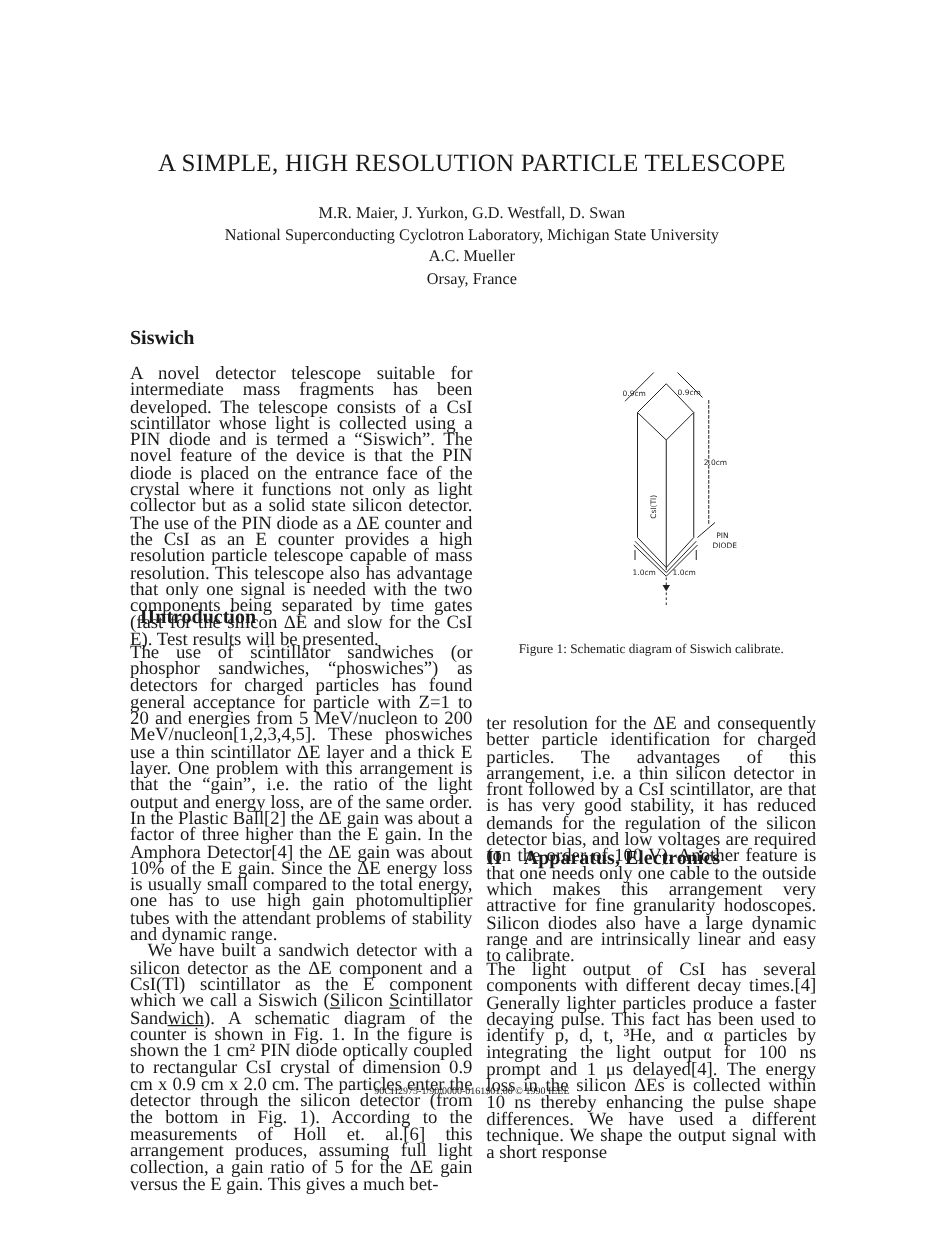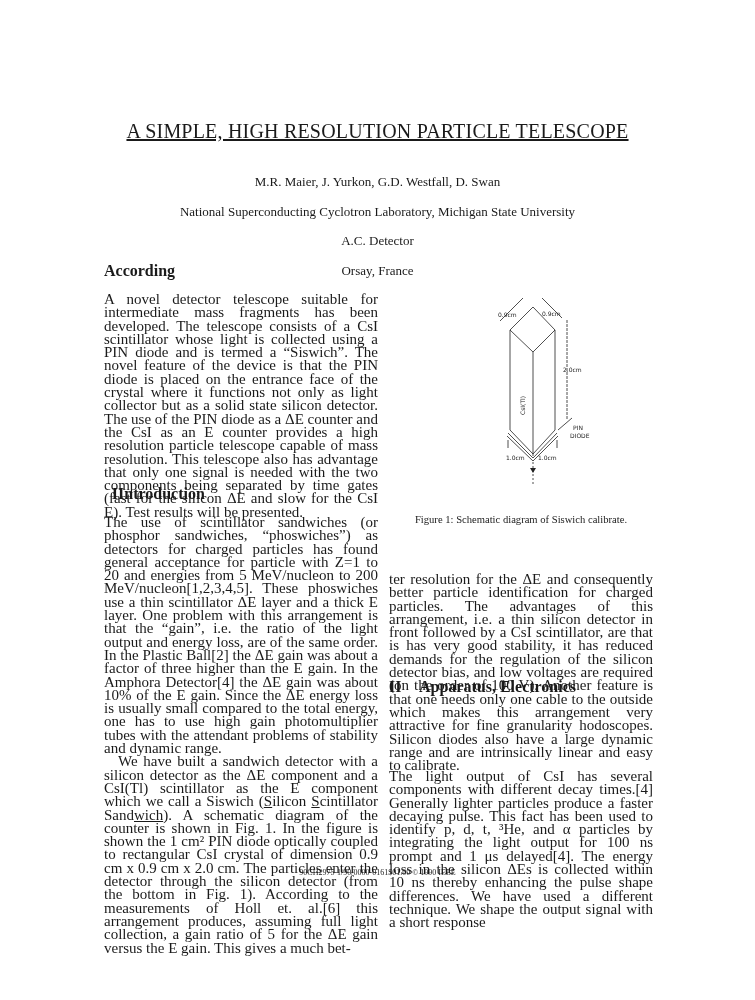--- a/index.html
+++ b/index.html
@@ -1,23 +1,23 @@
 <!DOCTYPE html>
 <html><head>
 <meta charset="utf-8">
 <style>
   html, body { margin:0; padding:0; background:#ffffff; }
   body { width:755px; height:1000px; position:relative; overflow:hidden;
          font-family:"DejaVu Serif","Liberation Serif",serif; color:#1a1a1a; }
   .page { position:absolute; left:0; top:0; width:755px; height:1000px; }
   .title { position:absolute; left:0; width:755px; top:120px; text-align:center;
-           font-family:"Liberation Serif",serif; font-size:20px; letter-spacing:0.2px;text-decoration:underline; }
+           font-family:"Liberation Serif",serif; font-size:20px; letter-spacing:0.2px; }
   .authors { position:absolute; left:0; width:755px; top:161px; text-align:center;
              font-family:"Liberation Serif",serif; font-size:13px; line-height:17.5px; }
-  .authors div { margin:12px; }
+  .authors div { margin:0; }
   .sec-head { position:absolute; font-family:"Liberation Serif",serif; font-weight:bold; font-size:16px; }
   .sec-head .num { display:inline-block; width:30px; }
   .para { position:absolute; font-family:"Liberation Serif",serif; font-size:15px;
           line-height:13.3px; text-align:justify; }
   .para p { margin:0; }
   .para p.indent { text-indent:14px; }
   .col-left { left:104px; width:274px; }
   .col-right { left:389px; width:264px;margin-top:28px; }
   .caption { position:absolute; left:389px; width:264px; top:514px; text-align:center;
              font-family:"Liberation Serif",serif; font-size:10.6px; }
@@ -30,25 +30,25 @@
 </head>
 <body>
 
 <div class="page">
 
   <div class="title">A SIMPLE, HIGH RESOLUTION PARTICLE TELESCOPE</div>
 
   <div class="authors">
     <div>M.R. Maier, J. Yurkon, G.D. Westfall, D. Swan</div>
     <div>National Superconducting Cyclotron Laboratory, Michigan State University</div>
-    <div>A.C. Detector</div>
+    <div>A.C. Mueller</div>
     <div>Orsay, France</div>
   </div>
 
-  <div class="sec-head" style="left:104px; top:262px;">According</div>
+  <div class="sec-head" style="left:104px; top:262px;">Siswich</div>
   <div class="para col-left" style="top:293px;">
     <p>A novel detector telescope suitable for intermediate mass fragments has been developed. The telescope consists of a CsI scintillator whose light is collected using a PIN diode and is termed a “Siswich”. The novel feature of the device is that the PIN diode is placed on the entrance face of the crystal where it functions not only as light collector but as a solid state silicon detector. The use of the PIN diode as a ΔE counter and the CsI as an E counter provides a high resolution particle telescope capable of mass resolution. This telescope also has advantage that only one signal is needed with the two components being separated by time gates (fast for the silicon ΔE and slow for the CsI E). Test results will be presented.</p>
   </div>
 
   <svg class="fig" viewBox="0 0 180 200">
     <g stroke="#222" stroke-width="0.8" fill="none">
 
       <polygon points="50,40 73,17 95,40 73,62"></polygon>
 
       <line x1="50" y1="40" x2="50" y2="140"></line>

